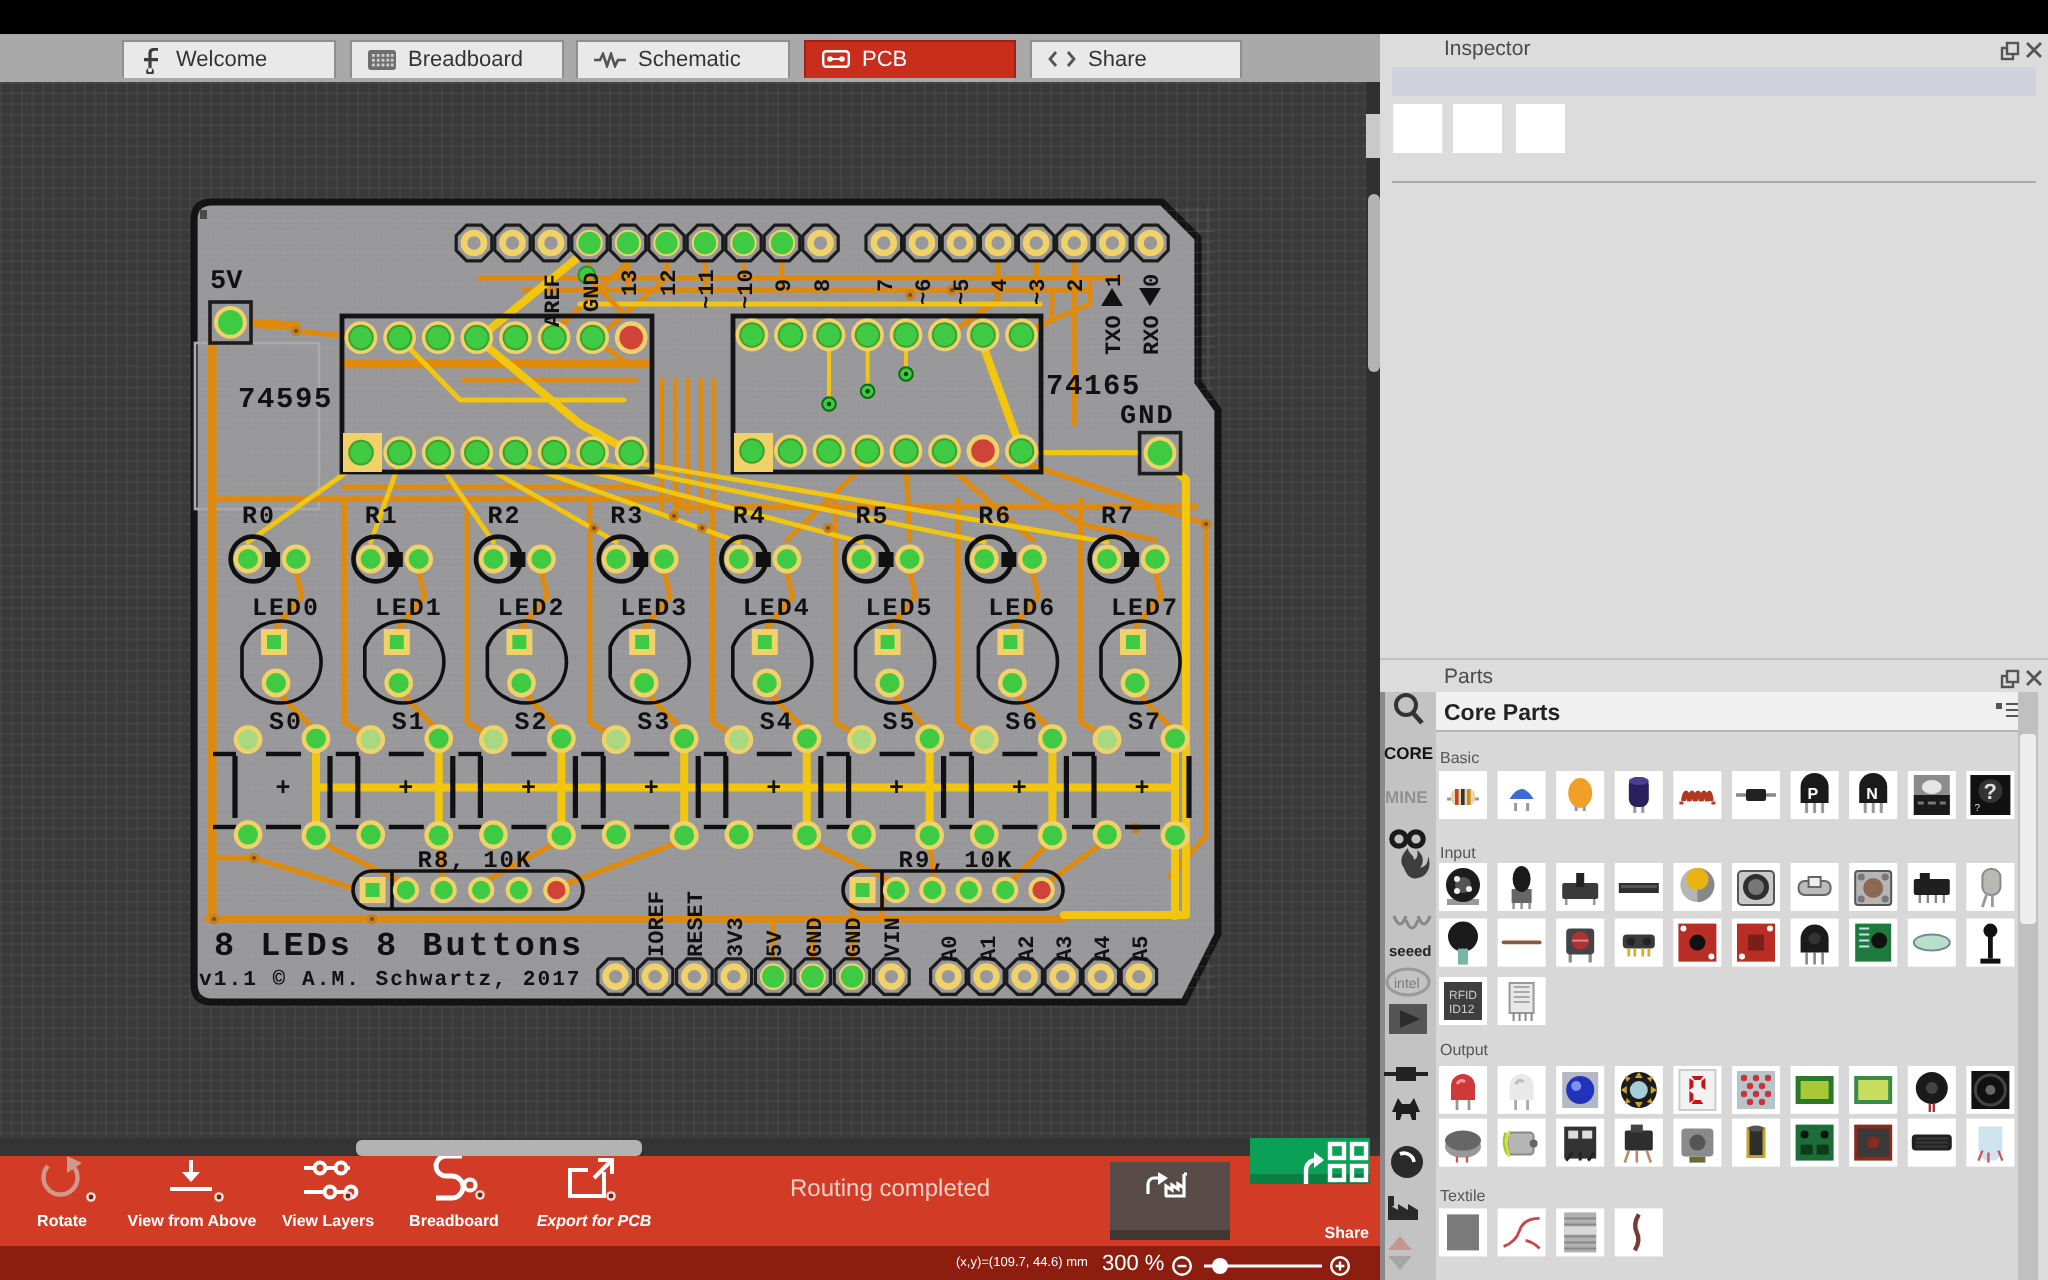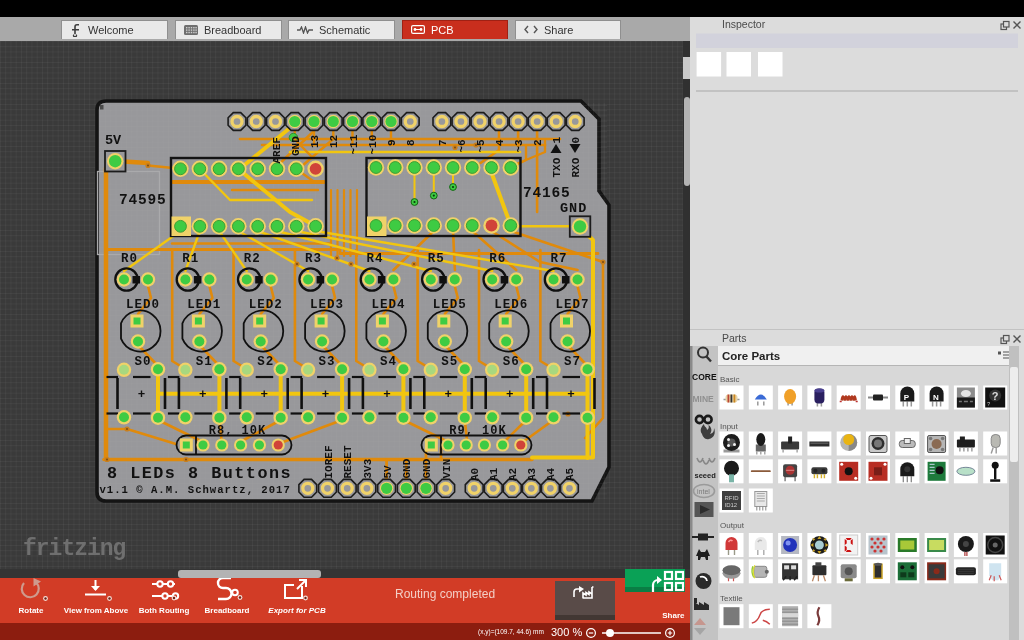--- a/index.html
+++ b/index.html
@@ -663,21 +663,20 @@
 <text transform="translate(410.3,478.5) rotate(-90)" font-size="11" font-family="Liberation Mono, monospace" font-weight="bold" fill="#111">GND</text>
 <text transform="translate(430.0,478.5) rotate(-90)" font-size="11" font-family="Liberation Mono, monospace" font-weight="bold" fill="#111">GND</text>
 <text transform="translate(449.7,478.5) rotate(-90)" font-size="11" font-family="Liberation Mono, monospace" font-weight="bold" fill="#111">VIN</text>
 <text transform="translate(478.2,481) rotate(-90)" font-size="11" font-family="Liberation Mono, monospace" font-weight="bold" fill="#111">A0</text>
 <text transform="translate(497.25,481) rotate(-90)" font-size="11" font-family="Liberation Mono, monospace" font-weight="bold" fill="#111">A1</text>
 <text transform="translate(516.3,481) rotate(-90)" font-size="11" font-family="Liberation Mono, monospace" font-weight="bold" fill="#111">A2</text>
 <text transform="translate(535.35,481) rotate(-90)" font-size="11" font-family="Liberation Mono, monospace" font-weight="bold" fill="#111">A3</text>
 <text transform="translate(554.4,481) rotate(-90)" font-size="11" font-family="Liberation Mono, monospace" font-weight="bold" fill="#111">A4</text>
 <text transform="translate(573.45,481) rotate(-90)" font-size="11" font-family="Liberation Mono, monospace" font-weight="bold" fill="#111">A5</text>
   </svg>
-  <div id="fritzing">fritzing</div>
 </div>
 <div class="abs" style="left:0;top:569px;width:690px;height:9px;background:#343434;"></div>
 <div class="abs" id="vscroll"></div>
 <div class="abs" id="vtop"></div>
 <div class="abs" id="vthumb"></div>
 <div class="abs" id="hthumb"></div>
 <div class="abs" id="redbar"></div>
 <svg class="abs" style="left:0;top:578px" width="692" height="45" viewBox="0 578 692 45">
     <g stroke="#cf9a8d" stroke-width="2.2" fill="none">
       <path d="M24,583 a8.5,8.5 0 1 0 12,-0.5"></path>
@@ -710,21 +709,21 @@
     <circle cx="109.5" cy="598.5" r="1.2" fill="#6e2014"></circle>
 <circle cx="174" cy="598" r="2.4" fill="#f4ddd6"></circle>
     <circle cx="174" cy="598" r="1.2" fill="#6e2014"></circle>
 <circle cx="240" cy="597.5" r="2.4" fill="#f4ddd6"></circle>
     <circle cx="240" cy="597.5" r="1.2" fill="#6e2014"></circle>
 <circle cx="305.5" cy="598" r="2.4" fill="#f4ddd6"></circle>
     <circle cx="305.5" cy="598" r="1.2" fill="#6e2014"></circle>
   </svg>
 <div class="btnlbl" style="left:8px;width:46px;">Rotate</div>
 <div class="btnlbl" style="left:56px;width:80px;">View from Above</div>
-<div class="btnlbl" style="left:129px;width:70px;">Both Routing</div>
+<div class="btnlbl" style="left:129px;width:70px;">View Layers</div>
 <div class="btnlbl" style="left:196px;width:62px;">Breadboard</div>
 <div class="btnlbl" style="left:260px;width:74px;font-style:italic;">Export for PCB</div>
 <div class="abs" id="routing">Routing completed</div>
 <div class="abs bigbtn" id="fab"><svg width="28" height="20" viewBox="0 0 28 20" style="margin-top:2px">
       <g stroke="#fff" stroke-width="1.6" fill="none">
         <path d="M3,14 v-5 a3,3 0 0 1 3,-3 h3"></path>
         <polygon points="8,3 13,6 8,9.5" fill="#fff" stroke="none"></polygon>
         <path d="M12,15 v-5 l3,2 v-2.5 l3,2 v-2.5 l3,2 v-7 m0,0 v11 h-9.5 m9.5,-11 h1.5"></path>
       </g>
     </svg><div>Fabricate</div></div>

